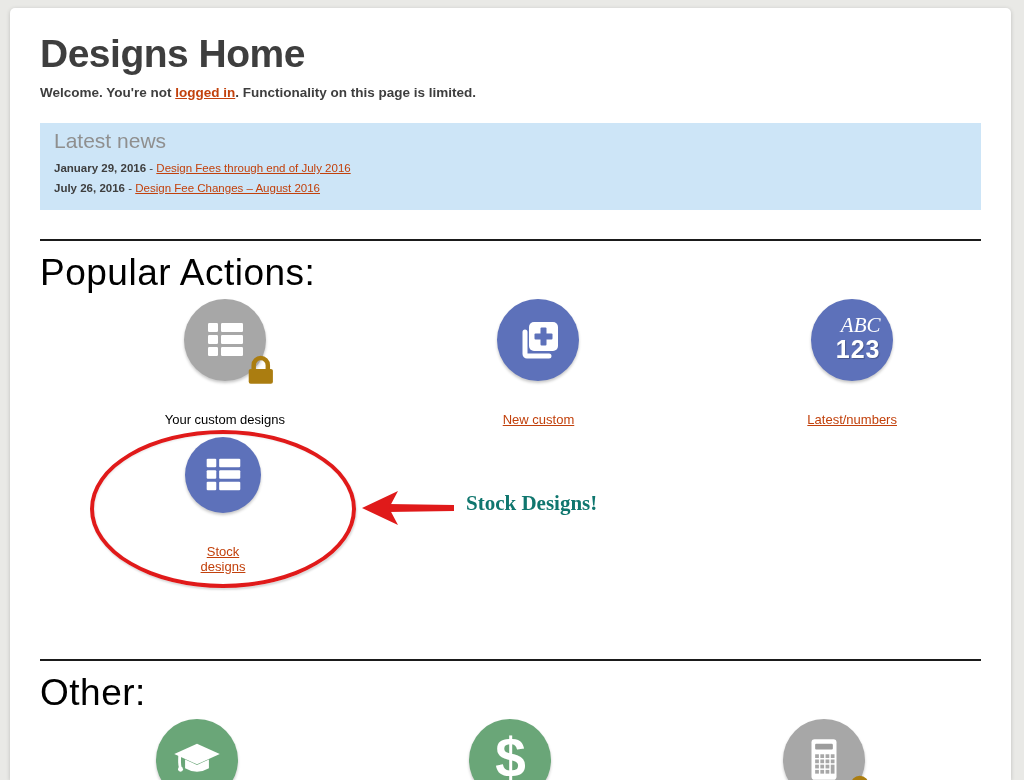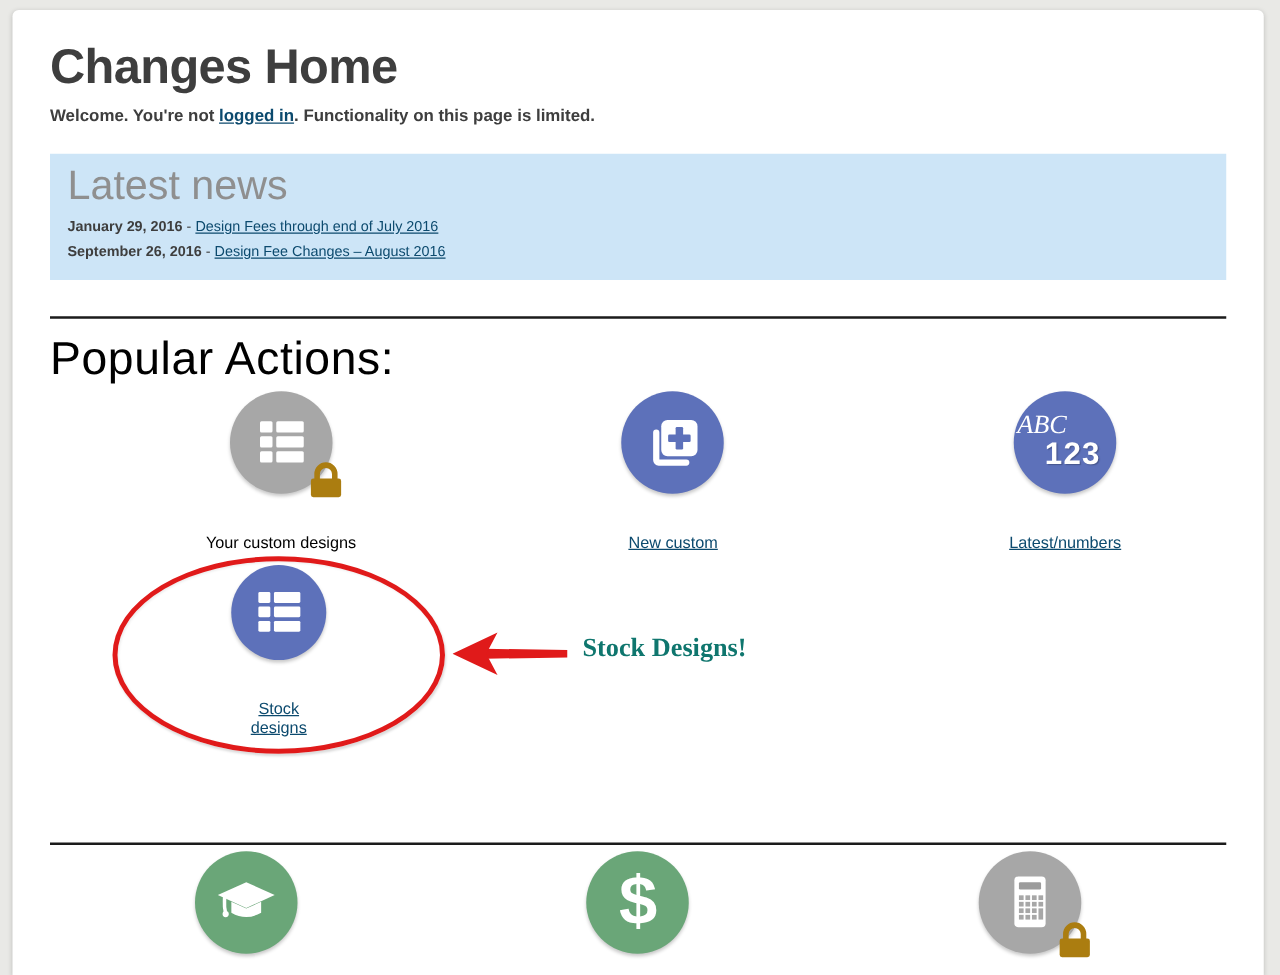--- a/index.html
+++ b/index.html
@@ -25,30 +25,30 @@
     font-weight: bold;
     color: #3e3e3e;
     letter-spacing: -0.5px;
   }
   .welcome {
     margin-top: 9px;
     font-size: 13.5px;
     font-weight: bold;
     color: #3e3e3e;
   }
-  a.link { color: #0c4a6e; text-decoration: underline; cursor: pointer; }
+  a.link { color: #c2410c; text-decoration: underline; cursor: pointer; }
 
   
   .news {
     margin-top: 23px;
     background: #cde5f7;
     padding: 4px 14px 16px 14px;
   }
   .news-heading {
-    font-size: 33px;
+    font-size: 21px;
     font-weight: 300;
     color: #8f8f8f;
     margin: 2px 0 9px 0;
   }
   .news-item { font-size: 11.5px; margin-top: 8px; }
   .news-date { font-weight: bold; color: #3e3e3e; }
   .news-sep { color: #3e3e3e; }
 
   hr.rule {
     border: none;
@@ -88,21 +88,21 @@
     font-size: 13px;
   }
   span.action-label { color: #000000; }
   .lock {
     position: absolute;
     right: -11px; bottom: -4px;
     width: 33px; height: 31px;
   }
 
   
-  .abc-wrap { text-align: left; line-height: 1; transform: translateY(-2px); }
+  .abc-wrap { text-align: right; line-height: 1; transform: translateY(-2px); }
   .abc-top {
     display: block;
     font-family: "Liberation Serif", serif;
     font-style: italic;
     font-size: 21px;
     color: #ffffff;
     margin-left: -10px;
   }
   .abc-bottom {
     display: block;
@@ -170,33 +170,33 @@
     <g id="lock-shape">
       <path d="M7.5,13 V9 a5.7,5.7 0 0 1 11.4,0 V13" stroke="#ab7d10" stroke-width="3.6" fill="none"></path>
       <rect x="3.5" y="12" width="19.5" height="12" rx="1.6" fill="#ab7d10"></rect>
     </g>
   </defs>
 </svg>
 
 <div class="page">
   <div class="content">
 
-    <h1 class="page-title">Changes Home</h1>
+    <h1 class="page-title">Designs Home</h1>
 
     <p class="welcome"><span>Welcome. You're not </span><a class="link">logged in</a><span>. Functionality on this page is limited.</span></p>
 
     <div class="news">
       <h2 class="news-heading">Latest news</h2>
       <div class="news-item">
         <span class="news-date">January 29, 2016</span>
         <span class="news-sep">-</span>
         <a class="link">Design Fees through end of July 2016</a>
       </div>
       <div class="news-item">
-        <span class="news-date">September 26, 2016</span>
+        <span class="news-date">July 26, 2016</span>
         <span class="news-sep">-</span>
         <a class="link">Design Fee Changes – August 2016</a>
       </div>
     </div>
 
     <hr class="rule">
 
     <h2 class="section-heading">Popular Actions:</h2>
 
     <div class="actions-row popular-row">
@@ -250,20 +250,21 @@
 
       <svg class="annotation-arrow" viewBox="0 0 92 40">
         <polygon points="26,16 92,17 92,23 26,24" fill="#e01a1a"></polygon>
         <polygon points="0,20 36,3 27,20 36,37" fill="#e01a1a"></polygon>
       </svg>
       <div class="annotation-text">Stock Designs!</div>
     </div>
 
     <hr class="rule rule-2">
 
+    <h2 class="section-heading">Other:</h2>
 
     <div class="actions-row">
 
       <div class="action">
         <div class="circle c-green">
           <svg width="52" height="52" viewBox="0 0 48 48">
             <polygon points="24,9 45,18.5 24,28 3,18.5" fill="#fff"></polygon>
             <path d="M13,23.5 L13,31.5 Q24,38 35,31.5 L35,23.5 L24,28.5 Z" fill="#fff"></path>
             <path d="M8,20.5 C8,24 7.5,27 8.5,30.5" stroke="#fff" stroke-width="2.6" fill="none" stroke-linecap="round"></path>
             <circle cx="8.8" cy="32.5" r="2.3" fill="#fff"></circle>

